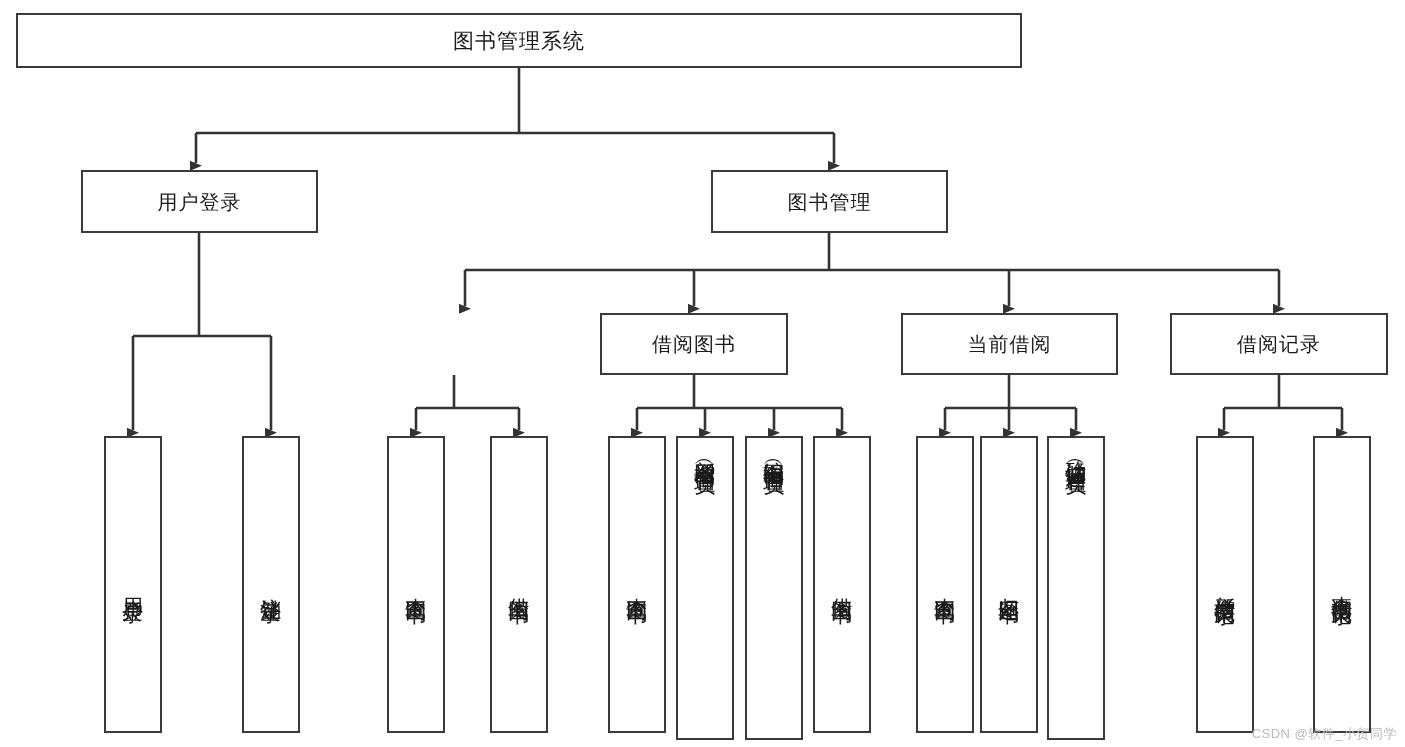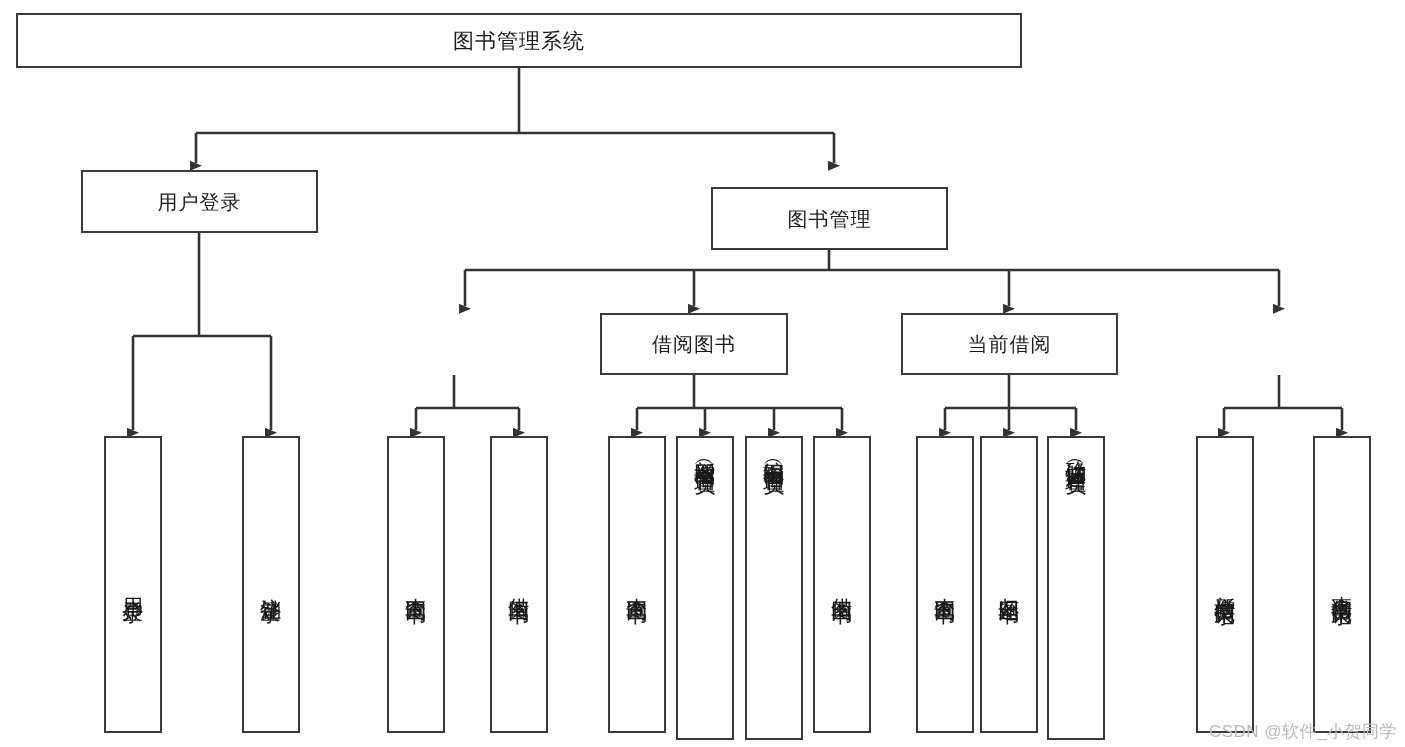--- a/index.html
+++ b/index.html
@@ -53,21 +53,21 @@
     font-size:21px;
     line-height:1.12;
     letter-spacing:2px;
     white-space:nowrap;
   }
   .node.root{ font-size:21px; }
   .watermark{
     position:absolute;
     right:8px;
     bottom:4px;
-    font-size:17px;
+    font-size:13px;
     color:#b9b9b9;
     white-space:nowrap;
     z-index:5;
     letter-spacing:0.5px;
   }
 </style>
 </head>
 <body>
 
 <div id="canvas">
@@ -122,29 +122,32 @@
     </g>
   </svg>
 
   <div class="node h-node root" style="left:16px; top:13px; width:1006px; height:55px;justify-content:center;">
     <span>图书管理系统</span>
   </div>
 
   <div class="node h-node" style="left:81px; top:170px; width:237px; height:63px;">
     <span>用户登录</span>
   </div>
-  <div class="node h-node" style="left:711px; top:170px; width:237px; height:63px;margin-top:17px;">
+  <div class="node h-node" style="left:711px; top:170px; width:237px; height:63px;">
     <span>图书管理</span>
   </div>
 
   <div class="node h-node" style="left:600px; top:313px; width:188px; height:62px;">
     <span>借阅图书</span>
   </div>
   <div class="node h-node" style="left:901px; top:313px; width:217px; height:62px;text-align:right;">
     <span>当前借阅</span>
+  </div>
+  <div class="node h-node" style="left:1170px; top:313px; width:218px; height:62px;">
+    <span>借阅记录</span>
   </div>
 
   <div class="node v-node mid" style="left:104px; top:436px; width:58px; height:297px;">
     <span class="vtext">用户登录</span>
   </div>
   <div class="node v-node mid" style="left:242px; top:436px; width:58px; height:297px;">
     <span class="vtext">注销登录</span>
   </div>
 
   <div class="node v-node mid" style="left:387px; top:436px; width:58px; height:297px;">

